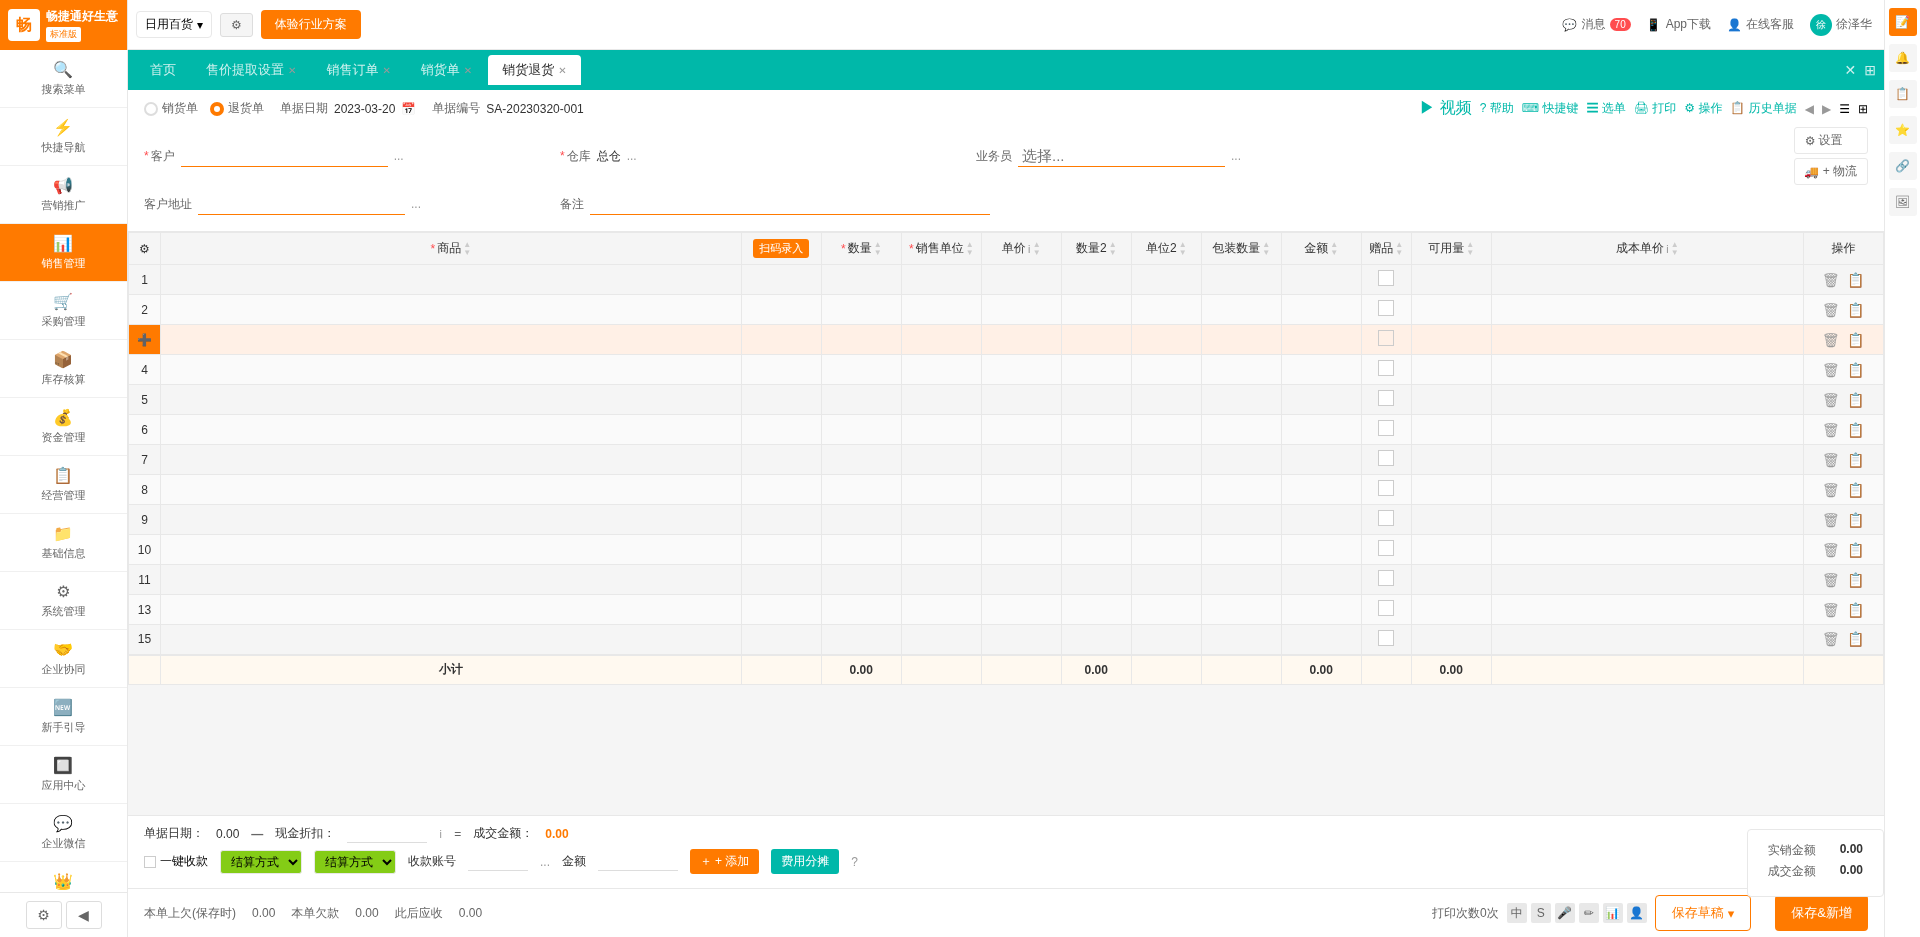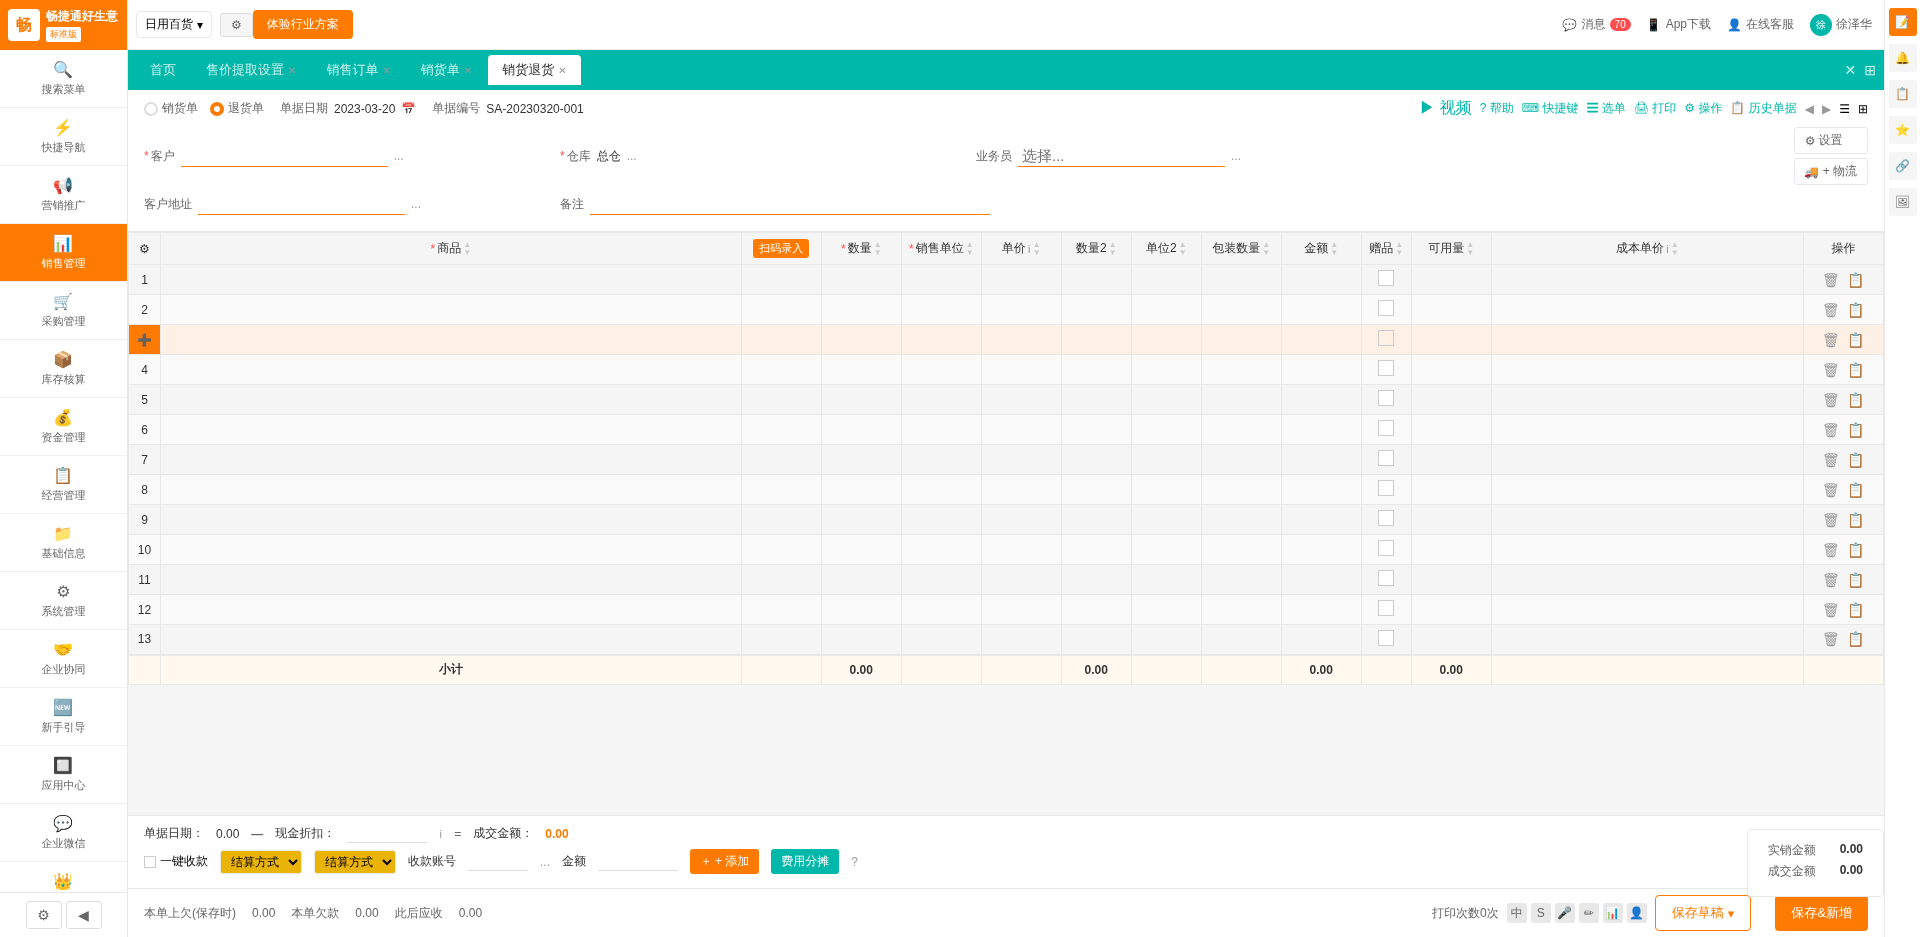--- a/index.html
+++ b/index.html
@@ -61,21 +61,21 @@
 
     
     .bottom-area { background: #fff; border-top: 1px solid #e8e8e8; padding: 8px 16px; }
     .bottom-row { display: flex; align-items: center; gap: 12px; margin-bottom: 6px; }
     .bottom-input { border: none; border-bottom: 1px solid #ddd; padding: 2px 4px; width: 80px; font-size: 12px; outline: none; }
     .minus-btn { color: #666; font-weight: bold; cursor: pointer; }
     .equals-btn { color: #666; cursor: pointer; }
     .result-value { color: #ff7a00; font-weight: bold; }
     .bottom-checkbox { display: flex; align-items: center; gap: 4px; }
     .small-checkbox { width: 12px; height: 12px; border: 1px solid #ccc; }
-    .bottom-select { border: 1px solid #e8e8e8; border-radius: 3px; padding: 3px 6px; font-size: 12px; background: #eab308; cursor: pointer; }
+    .bottom-select { border: 1px solid #e8e8e8; border-radius: 3px; padding: 3px 6px; font-size: 12px; background: #84cc16; cursor: pointer; }
     .add-btn { background: #ff7a00; color: #fff; border: none; border-radius: 3px; padding: 4px 10px; cursor: pointer; font-size: 12px; display: flex; align-items: center; gap: 3px; }
     .fenyong-btn { background: #00b8a9; color: #fff; border: none; border-radius: 3px; padding: 4px 10px; cursor: pointer; font-size: 12px; }
     .help-icon { color: #999; cursor: pointer; }
 
     
     .status-bar { background: #fff; border-top: 1px solid #e8e8e8; padding: 6px 16px; display: flex; align-items: center; gap: 16px; font-size: 12px; color: #666; }
     .status-bar-right { margin-left: auto; display: flex; align-items: center; gap: 8px; }
     .status-icons { display: flex; gap: 4px; }
     .status-icon { width: 20px; height: 20px; border-radius: 2px; display: flex; align-items: center; justify-content: center; font-size: 12px; cursor: pointer; }
 
@@ -184,21 +184,21 @@
 </div>
 
 <div class="header-area">
 
   <div class="top-header">
     <div class="dropdown-sel">
       <span>日用百货</span>
       <span>▾</span>
     </div>
     <button class="form-toolbar-btn" style="background:#f5f5f5;border:1px solid #ddd;margin-left:8px;">⚙</button>
-    <button class="topbar-btn" style="margin-left:0;">体验行业方案</button>
+    <button class="topbar-btn" style="margin-left:8px;">体验行业方案</button>
     <div class="topbar-right">
       <div class="topbar-right-item">
         <span>💬</span>
         <span>消息</span>
         <span class="badge">70</span>
       </div>
       <div class="topbar-right-item">
         <span>📱</span>
         <span>App下载</span>
       </div>
@@ -671,42 +671,42 @@
               <td></td>
               <td></td>
               <td>
                 <div class="td-actions">
                   <button class="action-btn">🗑</button>
                   <button class="action-btn">📋</button>
                 </div>
               </td>
             </tr>
           <tr>
-              <td class="td-seq">12</td>
-              <td></td>
-              <td></td>
-              <td></td>
-              <td></td>
-              <td></td>
-              <td></td>
-              <td></td>
-              <td></td>
-              <td></td>
-              <td><div class="checkbox-cell"></div></td>
-              <td></td>
-              <td></td>
-              <td>
-                <div class="td-actions">
-                  <button class="action-btn">🗑</button>
-                  <button class="action-btn">📋</button>
-                </div>
-              </td>
-            </tr>
-          <tr>
               <td class="td-seq">13</td>
+              <td></td>
+              <td></td>
+              <td></td>
+              <td></td>
+              <td></td>
+              <td></td>
+              <td></td>
+              <td></td>
+              <td></td>
+              <td><div class="checkbox-cell"></div></td>
+              <td></td>
+              <td></td>
+              <td>
+                <div class="td-actions">
+                  <button class="action-btn">🗑</button>
+                  <button class="action-btn">📋</button>
+                </div>
+              </td>
+            </tr>
+          <tr>
+              <td class="td-seq">15</td>
               <td></td>
               <td></td>
               <td></td>
               <td></td>
               <td></td>
               <td></td>
               <td></td>
               <td></td>
               <td></td>
               <td><div class="checkbox-cell"></div></td>

